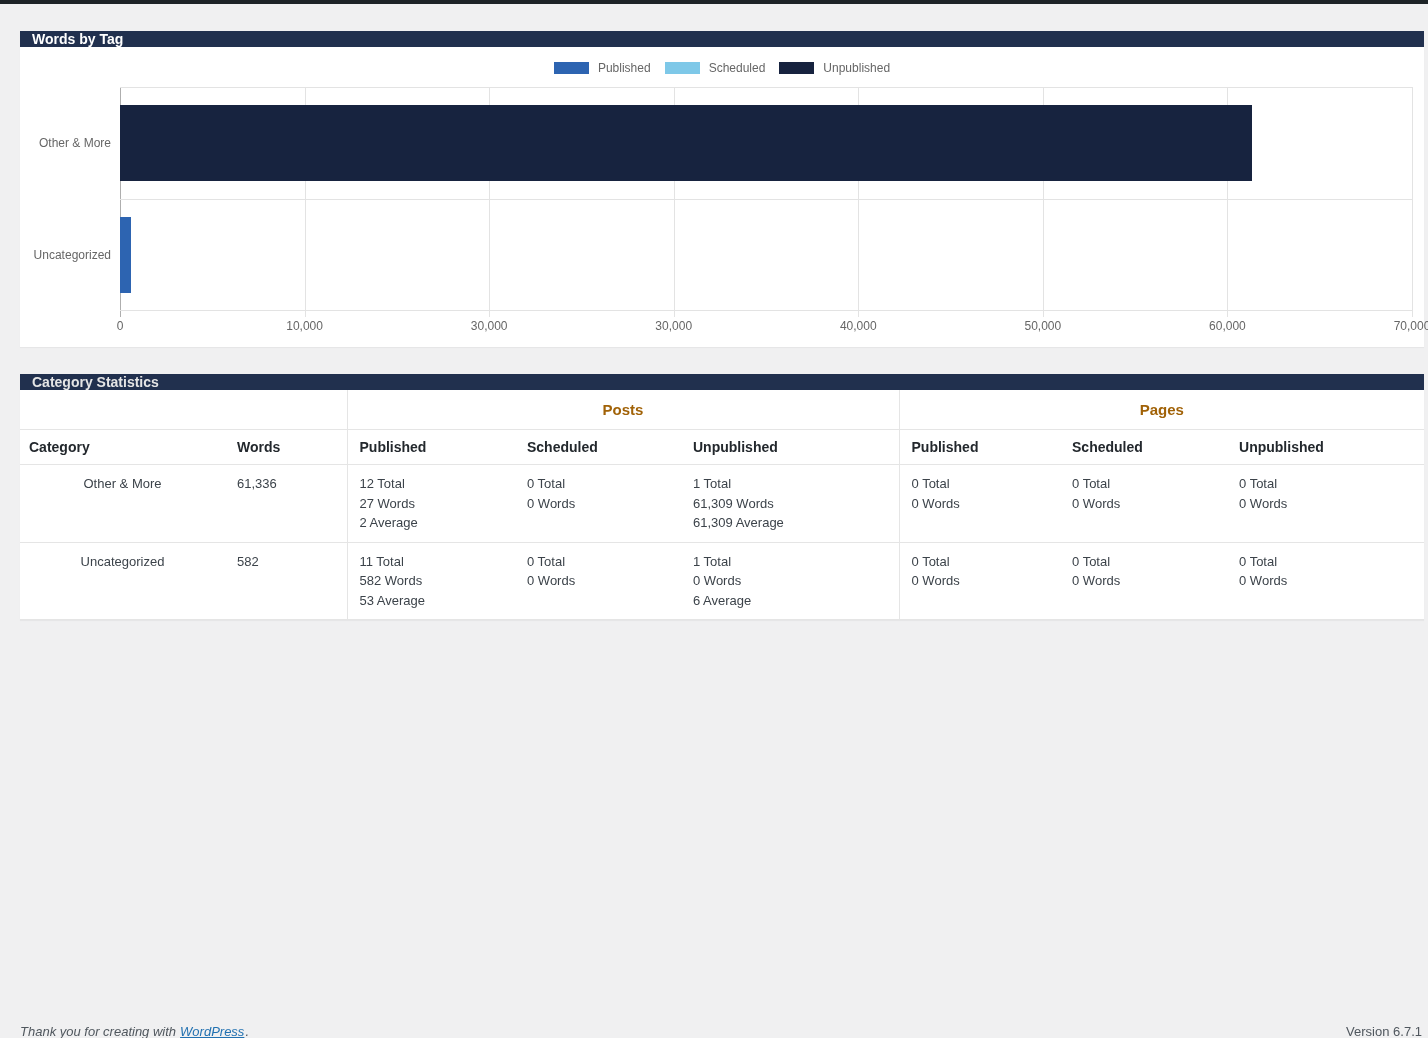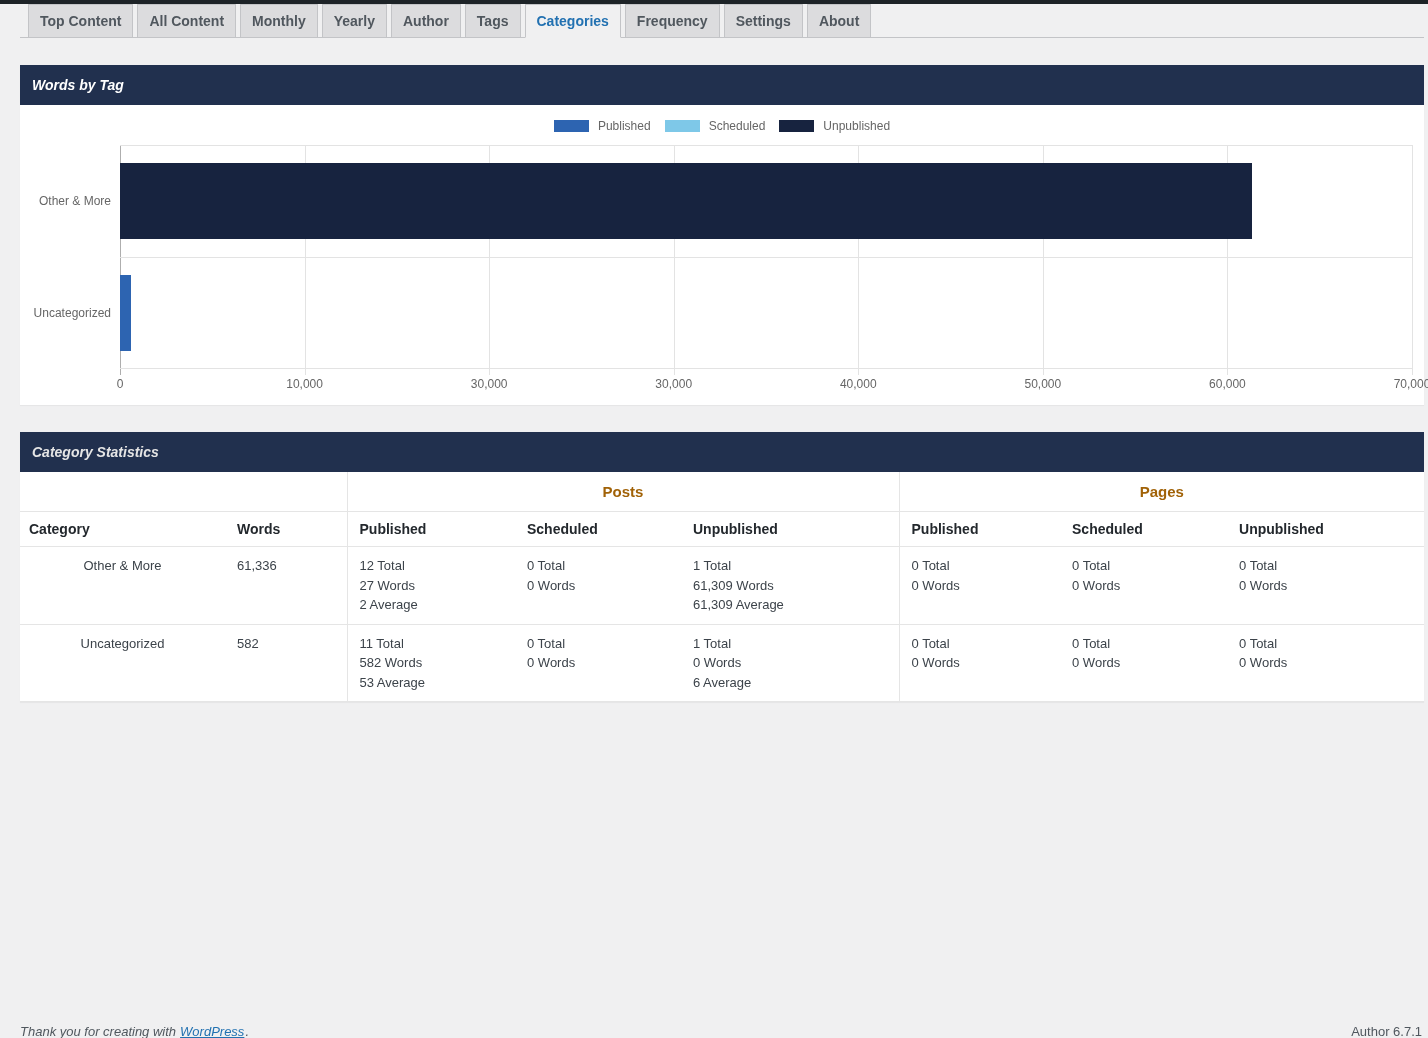--- a/index.html
+++ b/index.html
@@ -16,21 +16,21 @@
 
   .nav-tab-wrapper { border-bottom:1px solid #c3c4c7; padding-left:8px; }
   .nav-tab {
     display:inline-block; border:1px solid #c3c4c7; border-bottom:none;
     background:#dcdcde; color:#50575e; font-size:14px; font-weight:600;
     padding:8px 11px; margin:0 4px -1px 0; text-decoration:none; cursor:pointer;
   }
   .nav-tab-active { background:#f0f0f1; border-bottom:1px solid #f0f0f1; }
 
   .panel { background:#fff; margin-top:27px; box-shadow:0 1px 1px rgba(0,0,0,.04); }
-  .panel-header { font-size:14px; font-weight:700; padding:12px 12px; color:#fff;font-style:italic; }
+  .panel-header { font-size:14px; font-weight:700; padding:0 12px; color:#fff; }
 
   
   .chart-body { padding:8px 12px 10px; }
   .legend { display:flex; justify-content:center; align-items:center; gap:14px; padding:6px 0 2px; }
   .legend-item { display:inline-flex; align-items:center; gap:9px; cursor:pointer; }
   .legend-swatch { width:35px; height:12px; display:inline-block; }
   .legend-label { font-size:12px; color:#666; }
   .chart-area { display:flex; margin-top:10px; }
   .y-labels { width:88px; display:flex; flex-direction:column; height:224px; }
   .y-label { flex:1; display:flex; align-items:center; justify-content:flex-end; padding-right:9px; font-size:12px; color:#666; white-space:nowrap; }
@@ -60,21 +60,20 @@
   .footer a { color:#2271b1; text-decoration:underline; margin:0 1px 0 4px; cursor:pointer; }
 </style>
 </head>
 <body>
 
 <div class="top-bar"></div>
 
 <div class="wrap">
 
 
-  <nav class="nav-tab-wrapper"><a class="nav-tab">Top Content</a><a class="nav-tab">All Content</a><a class="nav-tab">Monthly</a><a class="nav-tab">Yearly</a><a class="nav-tab">Author</a><a class="nav-tab">Tags</a><a class="nav-tab nav-tab-active" style="color: rgb(34, 113, 177);">Categories</a><a class="nav-tab">Frequency</a><a class="nav-tab">Settings</a><a class="nav-tab">About</a></nav>
 
   <div class="panel">
     <div class="panel-header" style="background: rgb(33, 48, 78); color: rgb(255, 255, 255);">Words by Tag</div>
     <div class="chart-body">
       <div class="legend">
           <span class="legend-item">
             <span class="legend-swatch" style="background: rgb(45, 100, 177);"></span>
             <span class="legend-label">Published</span>
           </span>
           <span class="legend-item">
@@ -221,14 +220,14 @@
         </tbody>
     </table>
   </div>
 
 </div>
 
 <div class="footer">
   <div class="footer-left">
     <span>Thank you for creating with</span><a href="#">WordPress</a><span>.</span>
   </div>
-  <div class="footer-right">Author 6.7.1</div>
+  <div class="footer-right">Version 6.7.1</div>
 </div>
 
 </body></html>

